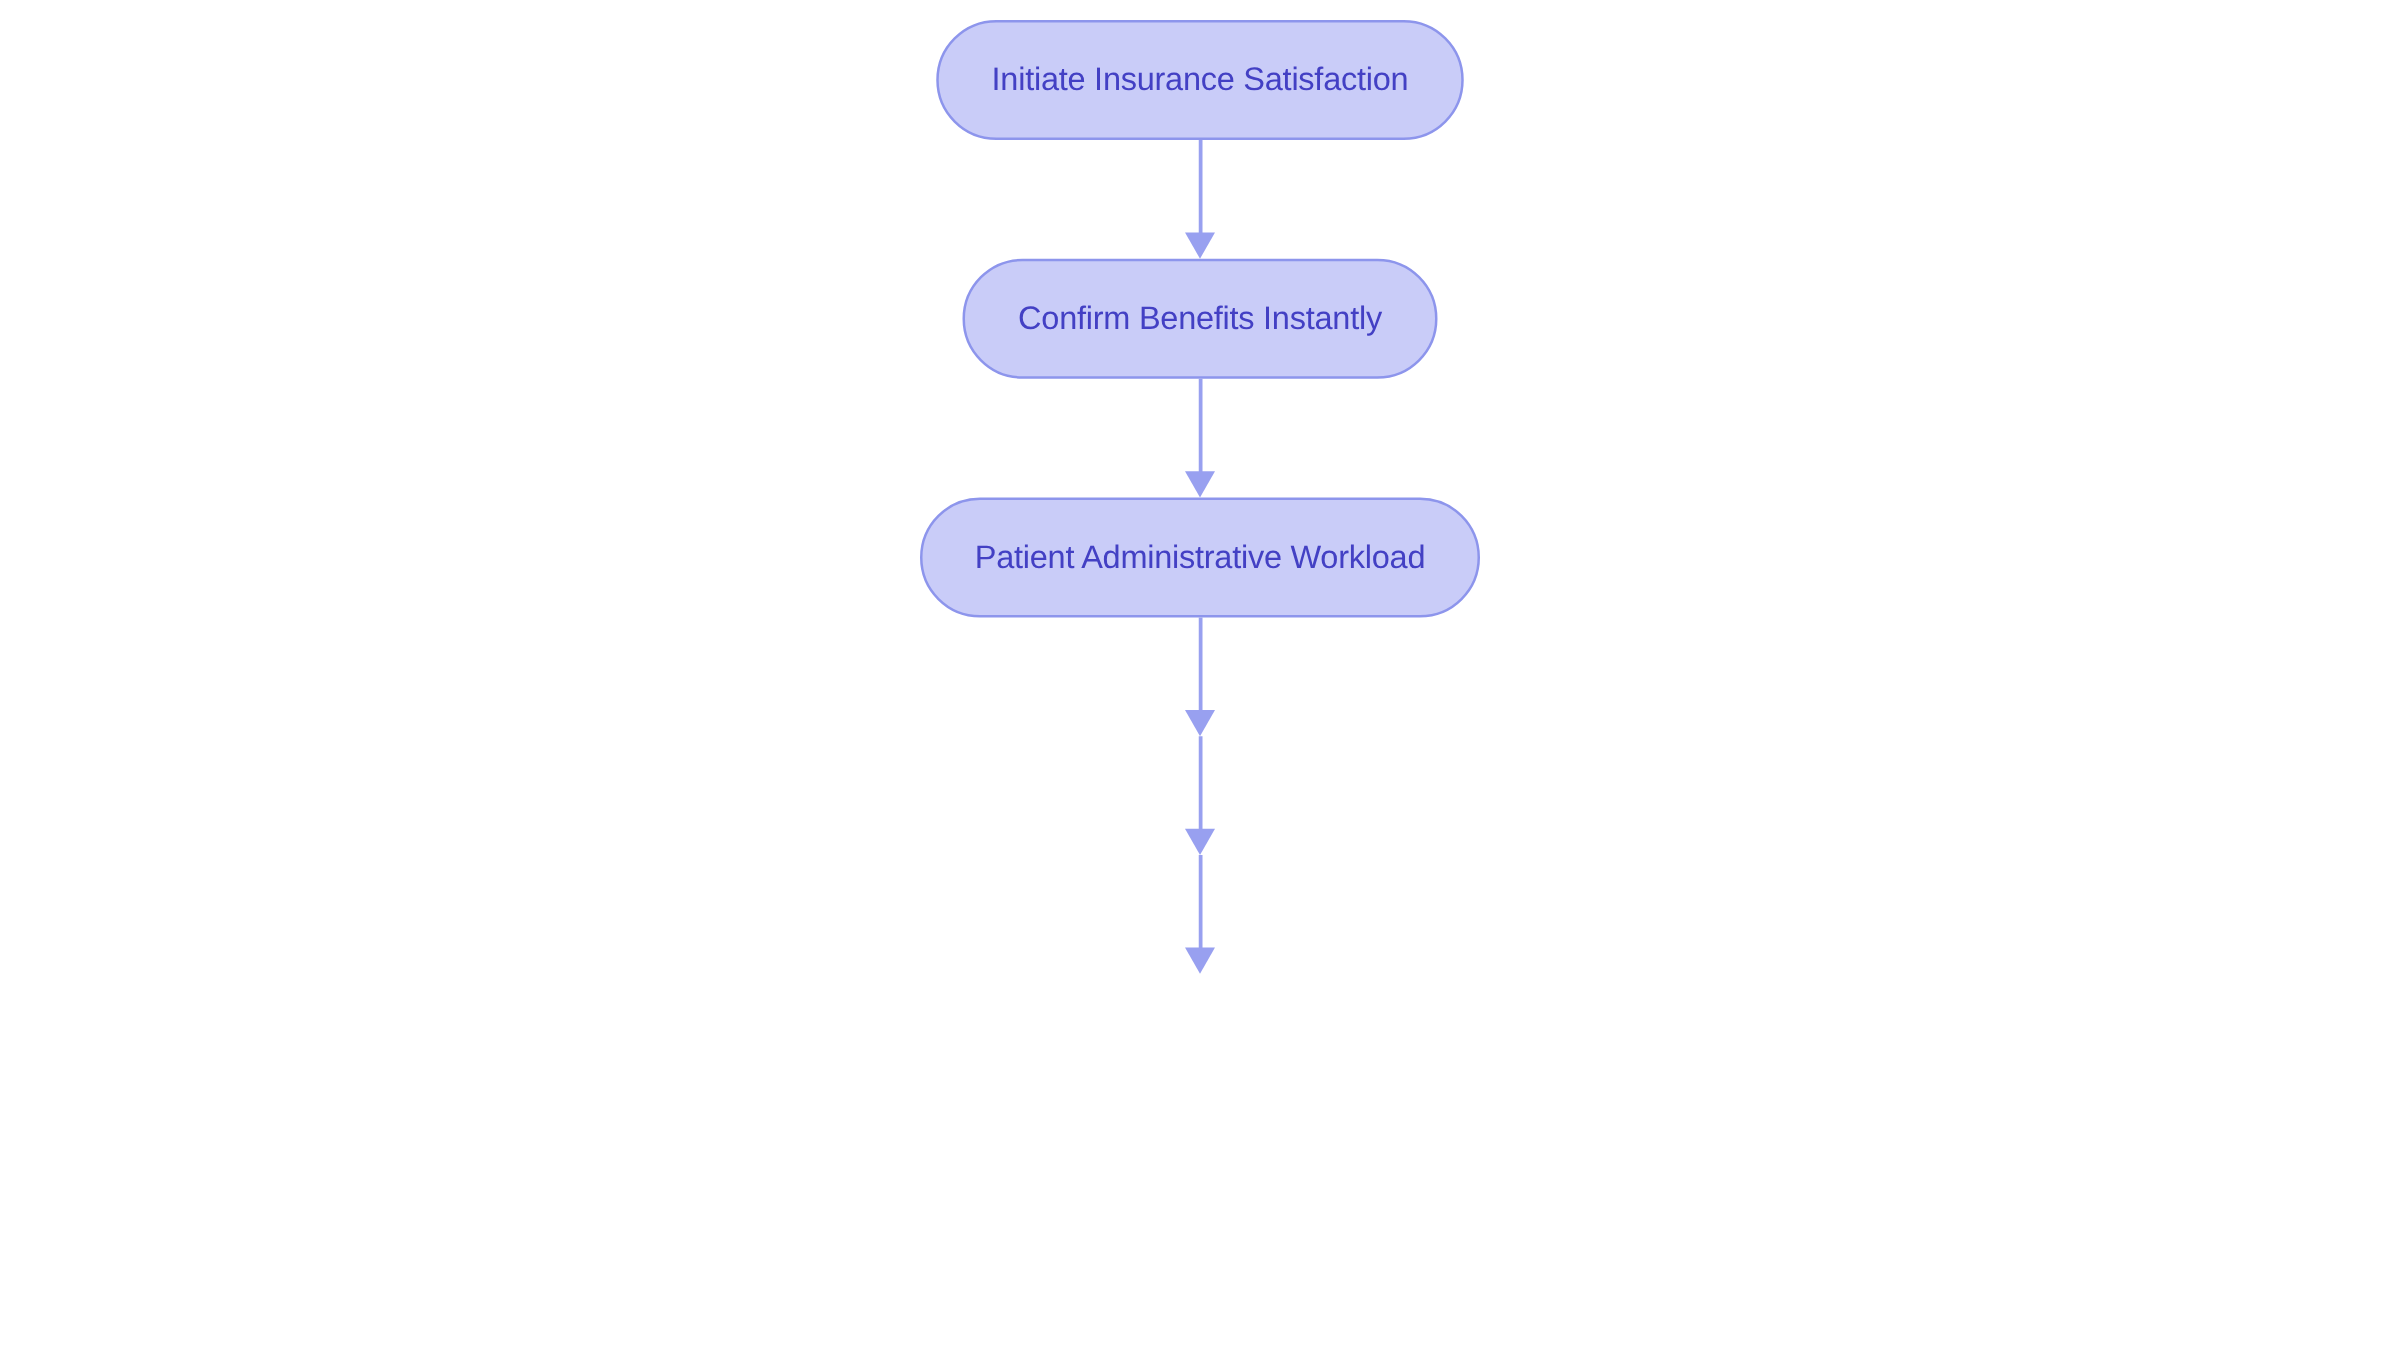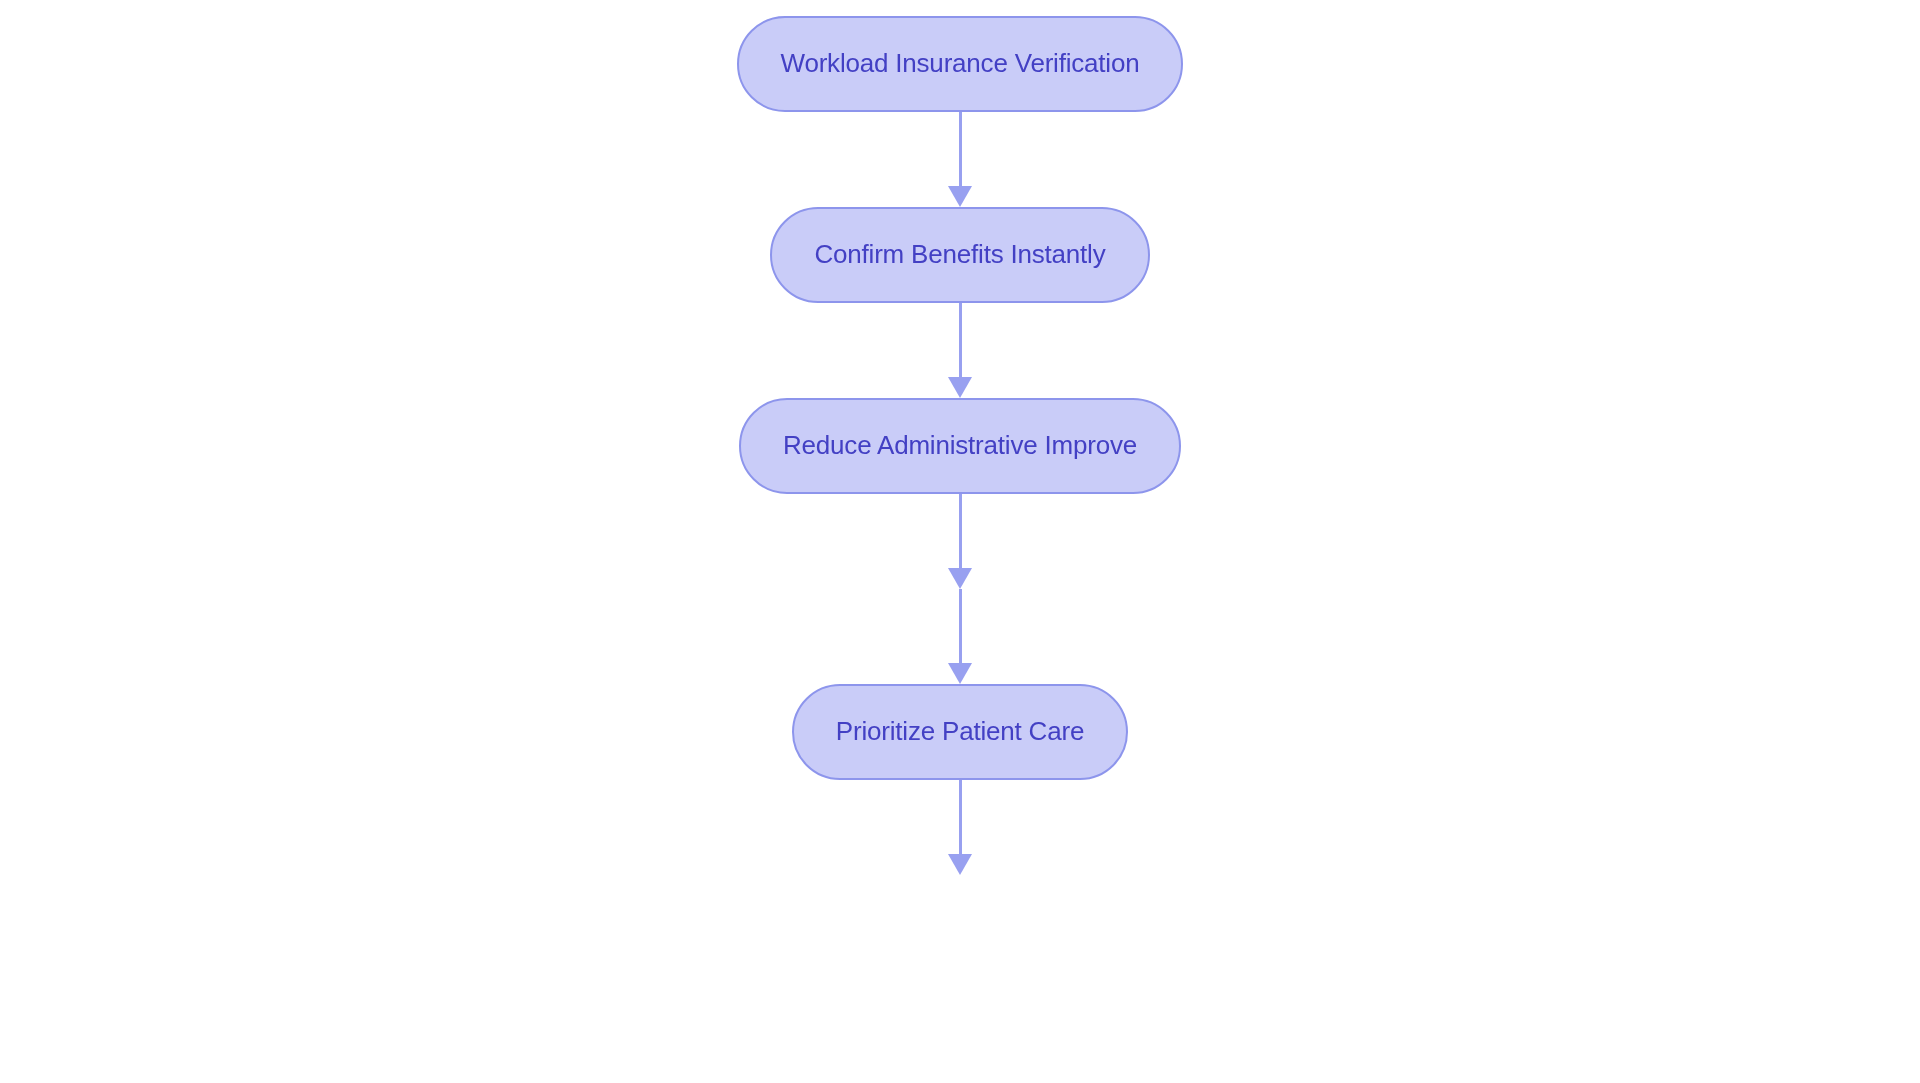--- a/index.html
+++ b/index.html
@@ -70,55 +70,52 @@
     border-top: 21px solid var(--arrow);
     margin-top: -1px;
   }
 </style>
 </head>
 <body>
 
 <div class="canvas">
   <div class="flow">
   <div class="node">
-    <span class="node-label">Workload Insurance Verification</span>
+    <span class="node-label">Initiate Insurance Satisfaction</span>
   </div>
 
   <div class="arrow">
     <div class="arrow-line"></div>
     <div class="arrow-head"></div>
   </div>
 
   <div class="node">
     <span class="node-label">Confirm Benefits Instantly</span>
   </div>
 
   <div class="arrow">
     <div class="arrow-line"></div>
     <div class="arrow-head"></div>
   </div>
 
   <div class="node">
-    <span class="node-label">Reduce Administrative Improve</span>
+    <span class="node-label">Patient Administrative Workload</span>
   </div>
 
   <div class="arrow">
     <div class="arrow-line"></div>
     <div class="arrow-head"></div>
   </div>
 
 
   <div class="arrow">
     <div class="arrow-line"></div>
     <div class="arrow-head"></div>
   </div>
 
-  <div class="node">
-    <span class="node-label">Prioritize Patient Care</span>
-  </div>
 
   <div class="arrow">
     <div class="arrow-line"></div>
     <div class="arrow-head"></div>
   </div>
 
 </div>
 </div>
 
 </body></html>

